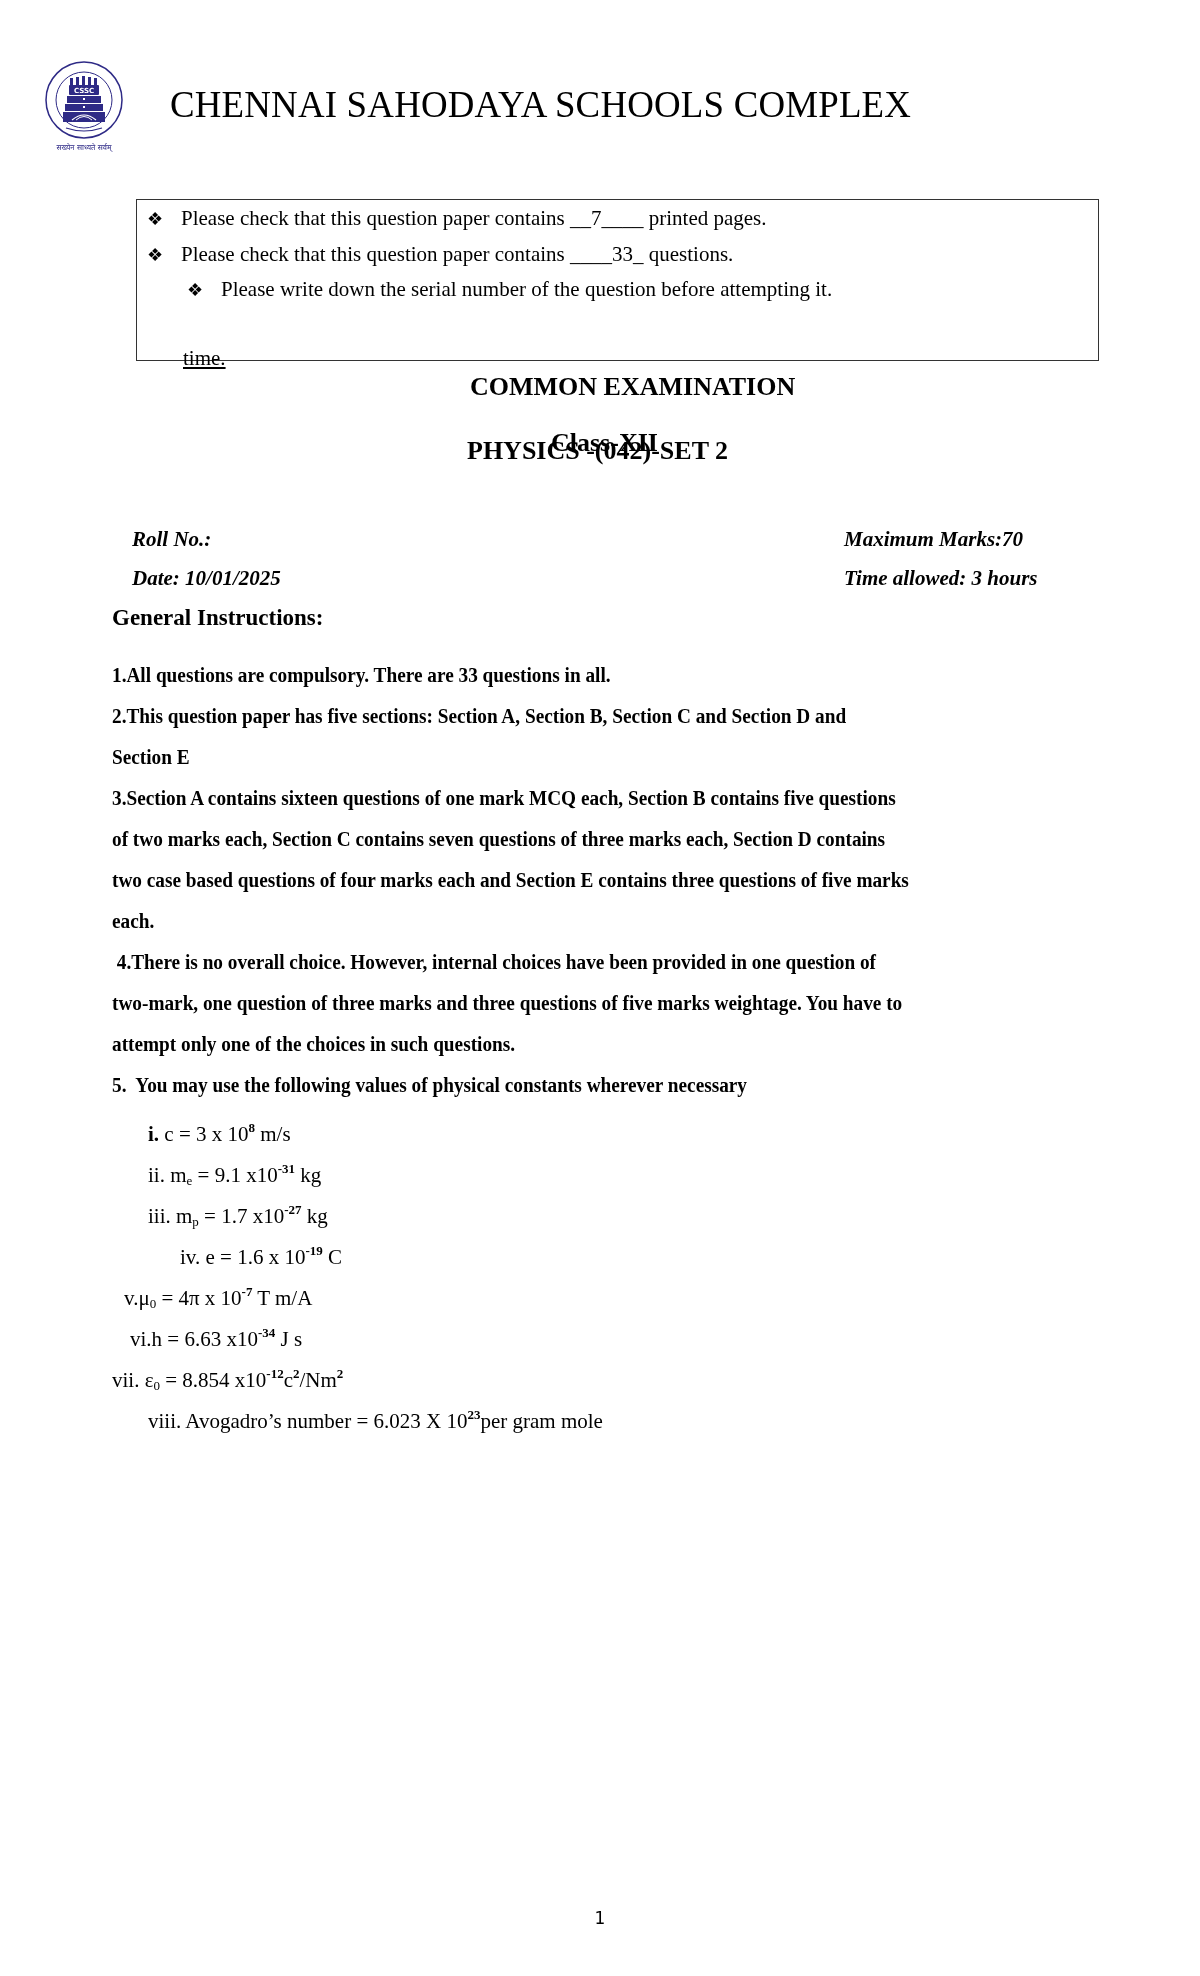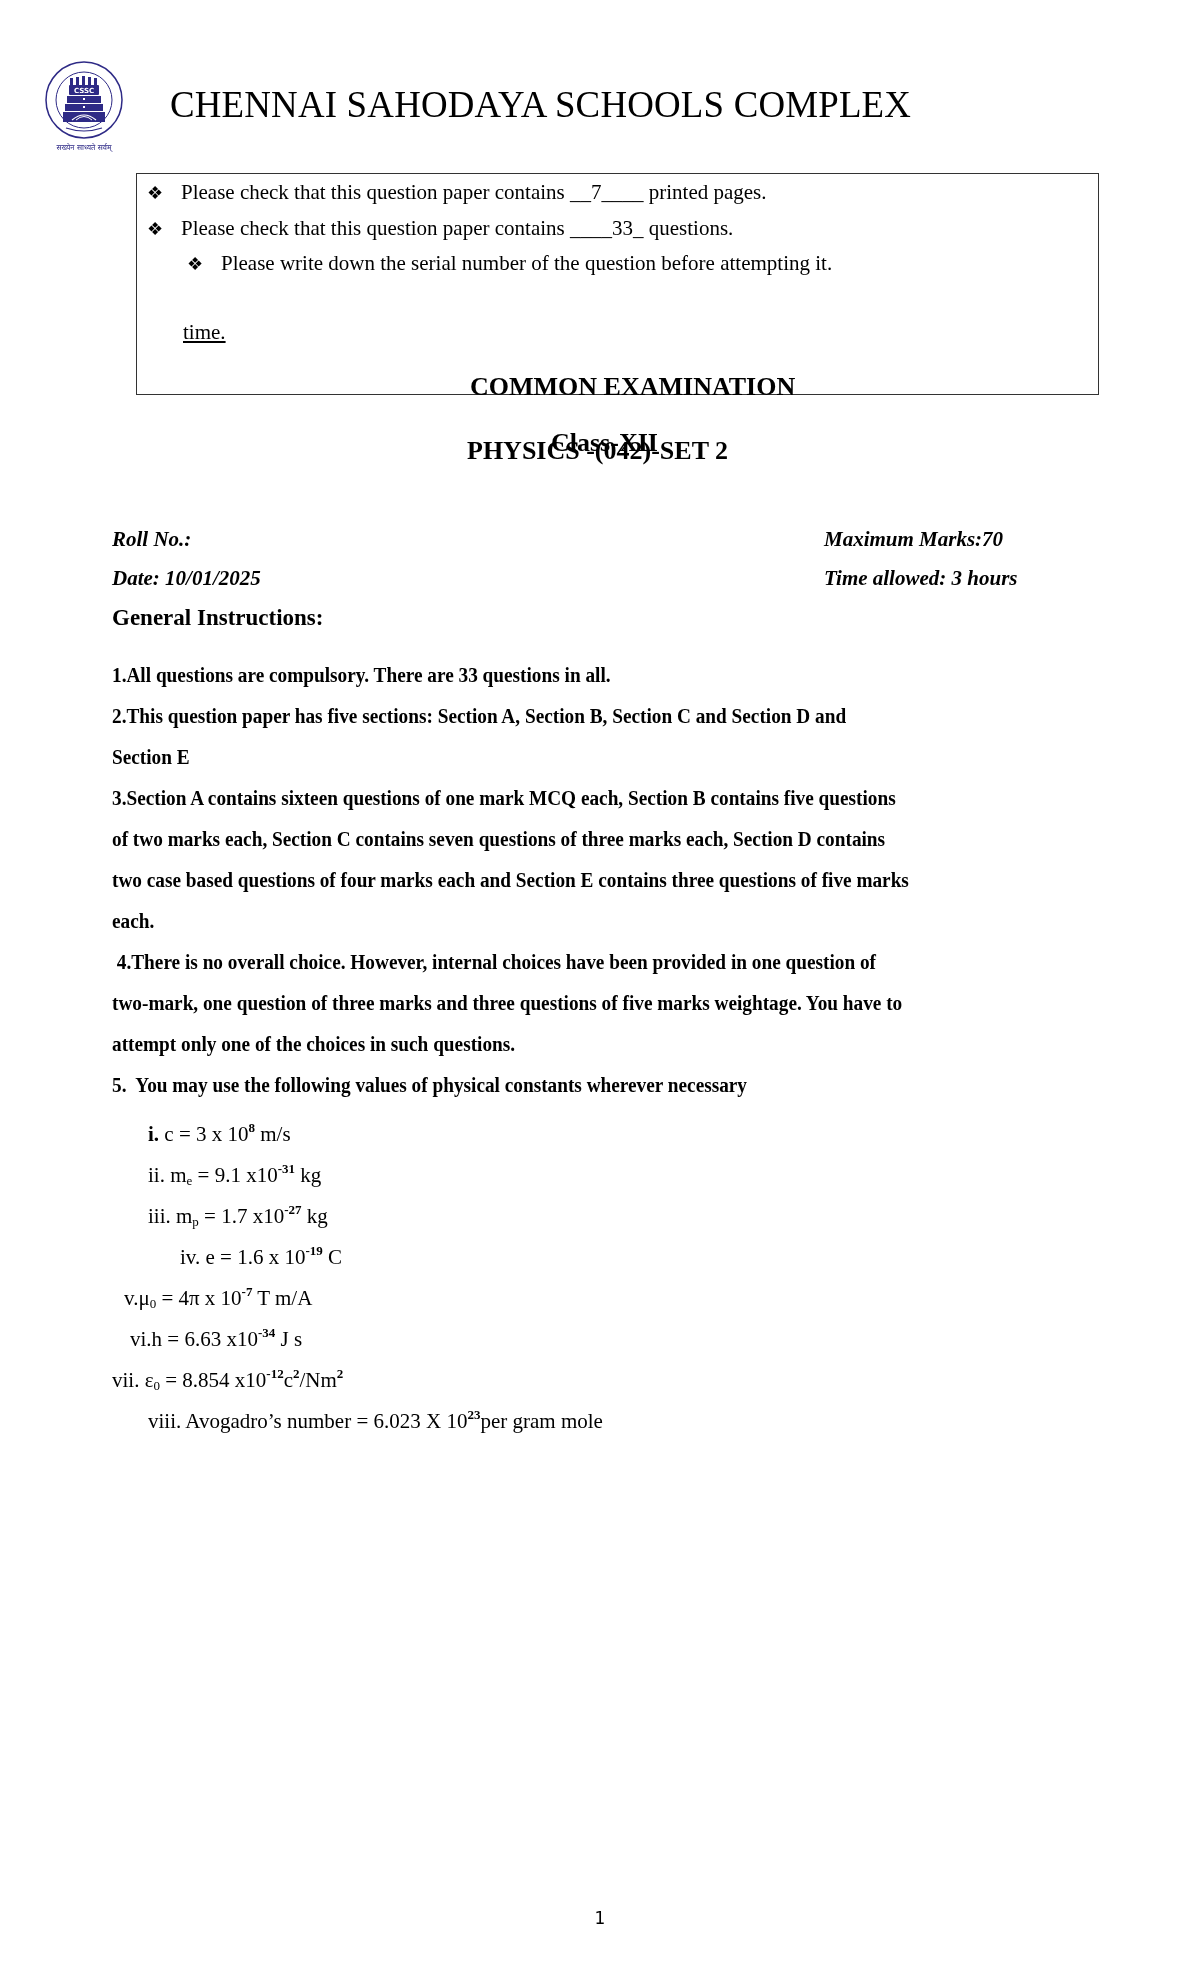--- a/index.html
+++ b/index.html
@@ -4,31 +4,31 @@
 <style>
   html, body { margin: 0; padding: 0; background: #ffffff; }
   body { width: 1200px; height: 1976px; position: relative; overflow: hidden; color: #000; font-family: "Liberation Serif", "DejaVu Serif", serif; }
   .abs { position: absolute; }
 
   
   .logo { left: 36px; top: 58px; width: 96px; height: 98px; }
   .org-title { left: 170px; top: 82px; font-size: 38px; letter-spacing: 0.2px; white-space: nowrap; font-family: "Liberation Serif", serif; transform: scaleX(0.97); transform-origin: left center; }
 
   
-  .notice-box { left: 136px; top: 173px; width: 963px; height: 222px; border: 1.5px solid #333; box-sizing: border-box; }
+  .notice-box { left: 136px; top: 199px; width: 963px; height: 162px; border: 1.5px solid #333; box-sizing: border-box; }
   .notice-item { position: absolute; left: 10px; font-size: 21px; white-space: nowrap; }
   .notice-bullet { display: inline-block; width: 34px; text-align: left; font-size: 18px; }
   .u { text-decoration: underline; }
   .notice-cont { position: absolute; left: 46px; font-size: 21px; }
 
   
   .exam-title { font-weight: bold; font-size: 26px; white-space: nowrap; }
 
   
-  .meta { font-weight: bold; font-style: italic; font-size: 21px; white-space: nowrap; }
+  .meta { font-weight: bold; font-style: italic; font-size: 21px; white-space: nowrap; margin-left: 20px; }
   .gi-head { font-weight: bold; font-size: 23px; white-space: nowrap; }
 
   
   .instr { left: 112px; width: 1000px; font-weight: bold; font-size: 20.5px; line-height: 41px; font-family: "Liberation Serif", serif; transform: scaleX(0.94); transform-origin: left top; white-space: nowrap; }
   .instr-line { display: block; height: 41px; }
 
   
   .const { font-size: 21px; white-space: nowrap; }
   .const sup { font-size: 13px; font-weight: bold; vertical-align: 9px; line-height: 0; }
   .const sub { font-size: 13px; vertical-align: -3px; line-height: 0; }

